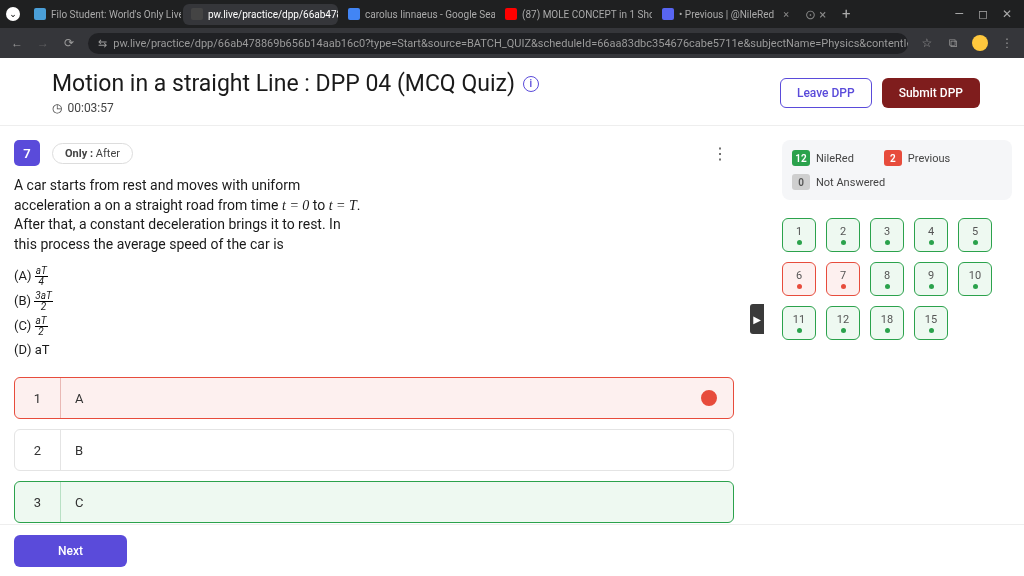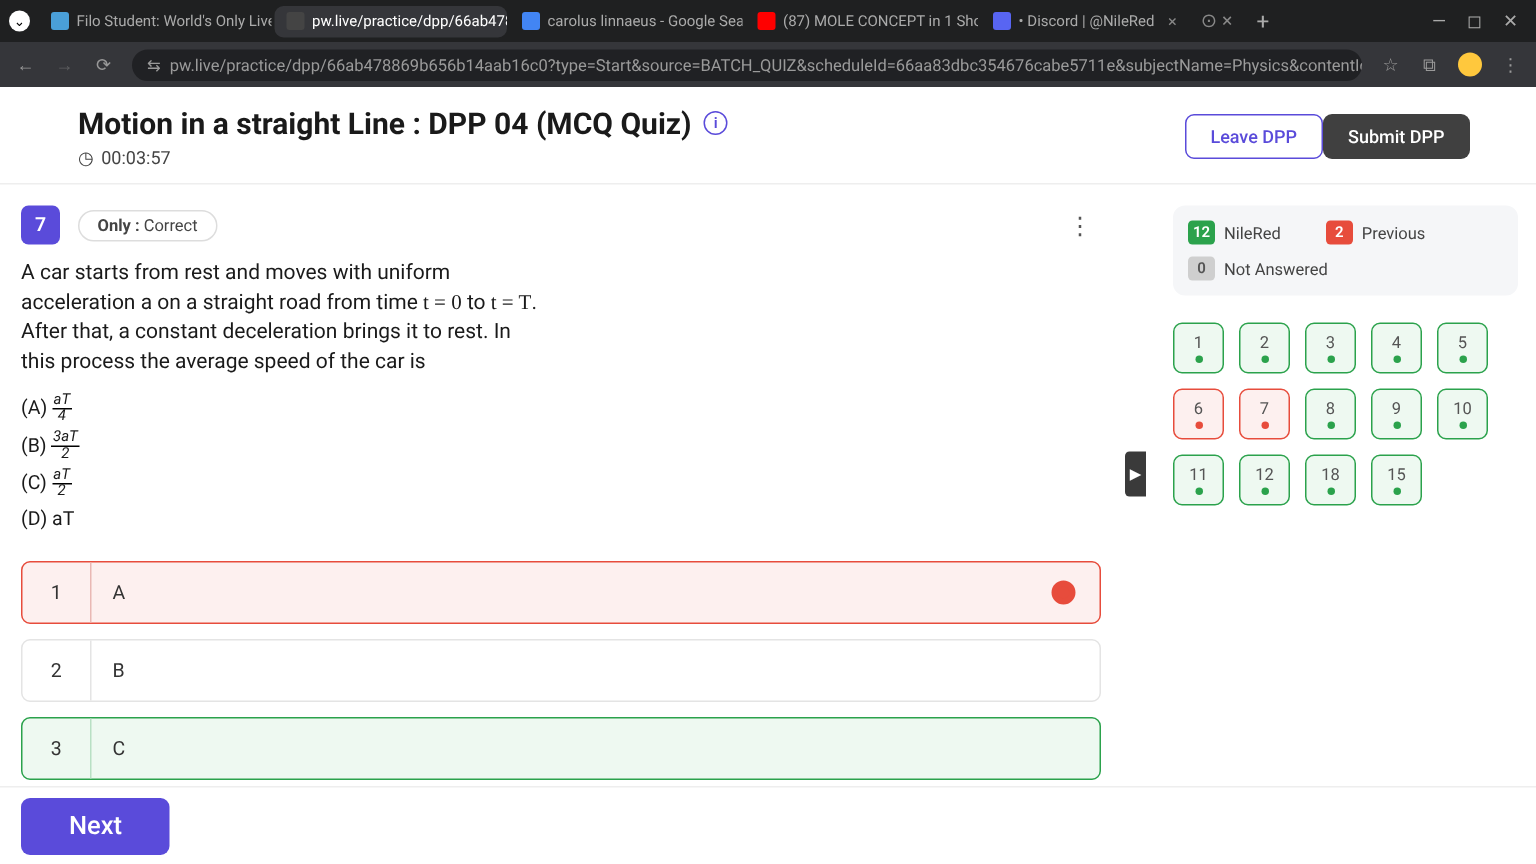--- a/index.html
+++ b/index.html
@@ -10,35 +10,35 @@
 .tab.active{background:#35363a;color:#fff}
 .tab .favicon{width:12px;height:12px;border-radius:2px;flex-shrink:0}
 .tab .close{font-size:11px;margin-left:4px;color:#888}
 .tab-end{margin-left:auto;display:flex;gap:14px;color:#aaa;font-size:12px;padding-right:6px}
 .urlbar{height:30px;background:#35363a;display:flex;align-items:center;padding:0 10px;gap:12px;color:#ccc;font-size:12px}
 .urlbar .nav-ico{width:14px;text-align:center;color:#999}
 .url-input{flex:1;background:#202124;border-radius:14px;padding:4px 10px;font-size:11px;color:#9a9a9a;display:flex;align-items:center;gap:6px;overflow:hidden;white-space:nowrap}
 .content{height:518px;background:#fff;display:flex;flex-direction:column}
 .header{display:flex;align-items:center;justify-content:space-between;padding:12px 44px 10px 52px;border-bottom:1px solid #eee}
 .title-row{display:flex;align-items:center;gap:8px}
-.title{font-size:20px;font-weight:700;color:#1a1a1a}
+.title{font-size:23px;font-weight:400;color:#1a1a1a}
 .info-icon{width:16px;height:16px;border:1.5px solid #5a4bda;border-radius:50%;display:flex;align-items:center;justify-content:center;font-size:10px;color:#5a4bda;font-weight:600}
 .timer{display:flex;align-items:center;gap:5px;font-size:12px;color:#444;margin-top:4px}
-.btns{display:flex;}
+.btns{display:flex;gap:10px}
 .btn{padding:7px 16px;font-size:12px;border-radius:6px;cursor:pointer;border:1px solid transparent;font-weight:500}
 .btn-outline{border-color:#5a4bda;background:#fff;color:#5a4bda}
-.btn-solid{background:#404040;color:#fff}
+.btn-solid{background:#7f1d1d;color:#fff}
 .main{flex:1;display:flex;overflow:hidden;position:relative}
 .left{flex:1;padding:14px 30px 0 14px;overflow:hidden;display:flex;flex-direction:column}
 .q-head{display:flex;align-items:center;gap:12px;margin-bottom:10px}
 .q-num{width:26px;height:26px;background:#5a4bda;color:#fff;border-radius:5px;display:flex;align-items:center;justify-content:center;font-size:13px;font-weight:600}
 .type-chip{border:1px solid #ddd;border-radius:14px;padding:3px 12px;font-size:11px;color:#444}
 .dots{margin-left:auto;font-size:16px;color:#555;margin-right:6px}
 .q-text{font-size:14px;color:#1a1a1a;line-height:1.4;margin-bottom:10px;max-width:350px}
-.q-text .it{font-family:Georgia,serif}
+.q-text .it{font-style:italic;font-family:Georgia,serif}
 .opts-text{font-size:13px;line-height:1.9;color:#1a1a1a}
 .frac{display:inline-block;vertical-align:middle;text-align:center;font-size:10px;font-style:italic;font-family:Georgia,serif;line-height:1}
 .frac .n{border-bottom:1px solid #000;padding:0 1px}
 .frac .d{padding:0 1px}
 .ans-list{margin-top:14px;display:flex;flex-direction:column;gap:10px}
 .ans{display:flex;align-items:center;border:1px solid #e4e4e4;border-radius:6px;height:42px;font-size:13px;color:#333;position:relative}
 .ans.sel{border-color:#e74c3c;background:#fdf0ef}
 .ans.grn{border-color:#2ba24c;background:#eef9f1}
 .ans .idx{width:46px;text-align:center;border-right:1px solid #e4e4e4;height:100%;display:flex;align-items:center;justify-content:center}
 .ans.sel .idx{border-right-color:#e9b8b4}
@@ -52,21 +52,21 @@
 .stat{display:flex;align-items:center;gap:6px;font-size:11px;color:#444}
 .badge{width:18px;height:16px;border-radius:3px;color:#fff;font-size:10px;display:flex;align-items:center;justify-content:center;font-weight:600}
 .b-g{background:#2ba24c}.b-r{background:#e74c3c}.b-gr{background:#cfcfcf;color:#555}
 .grid{display:flex;flex-wrap:wrap;gap:10px}
 .cell{width:34px;height:34px;border-radius:6px;display:flex;flex-direction:column;align-items:center;justify-content:center;font-size:11px;color:#555;position:relative}
 .cell .dot{width:5px;height:5px;border-radius:50%;margin-top:2px}
 .c-g{border:1px solid #2ba24c;background:#eef9f1}.c-g .dot{background:#2ba24c}
 .c-r{border:1px solid #e74c3c;background:#fdf0ef}.c-r .dot{background:#e74c3c}
 .footer{height:52px;border-top:1px solid #eee;display:flex;align-items:center;justify-content:space-between;padding:0 30px 0 14px}
 .btn-prev{background:#f1f2f4;color:#5a4bda;border:none;padding:8px 22px;font-size:12px;border-radius:6px;font-weight:500}
-.btn-next{background:#5a4bda;color:#fff;border:none;padding:9px 32px;font-size:17px;border-radius:6px;font-weight:500}
+.btn-next{background:#5a4bda;color:#fff;border:none;padding:9px 44px;font-size:12px;border-radius:6px;font-weight:500}
 </style>
 </head>
 <body>
 
 <div class="tabbar">
   <div class="tab-round">⌄</div>
   <div id="tabs-slot" style="display: flex; gap: 2px;">
       <div class="tab">
         <span class="favicon" style="background:#4a9fd8"></span>
         <span>Filo Student: World's Only Live</span>
@@ -78,21 +78,21 @@
       <div class="tab">
         <span class="favicon" style="background:#4285f4"></span>
         <span>carolus linnaeus - Google Sear</span>
       </div>
       <div class="tab">
         <span class="favicon" style="background:#ff0000"></span>
         <span>(87) MOLE CONCEPT in 1 Shot</span>
       </div>
       <div class="tab">
         <span class="favicon" style="background:#5865f2"></span>
-        <span>• Discord | @NileRed</span>
+        <span>• Previous | @NileRed</span>
         <span class="close">×</span>
       </div>
     </div>
   <div style="color:#888;font-size:13px;padding:0 6px">⊙ ×</div>
   <div style="color:#aaa;font-size:15px;padding:0 8px">+</div>
   <div class="tab-end">
     <span>—</span>
     <span>◻</span>
     <span>✕</span>
   </div>
@@ -129,21 +129,21 @@
       <button class="btn btn-solid">Submit DPP</button>
     </div>
   </div>
 
   <div class="main">
     <div class="left">
       <div class="q-head">
         <div class="q-num">7</div>
         <div class="type-chip">
           <b>Only :</b>
-          <span>Correct</span>
+          <span>After</span>
         </div>
         <div class="dots">⋮</div>
       </div>
       <div class="q-text">
         <span>A car starts from rest and moves with uniform acceleration a on a straight road from time </span><span class="it">t = 0</span><span> to </span><span class="it">t = T</span><span>. After that, a constant deceleration brings it to rest. In this process the average speed of the car is</span>
       </div>
       <div class="opts-text">
         <div><span>(A) </span><span class="frac"><div class="n">aT</div><div class="d">4</div></span></div>
         <div><span>(B) </span><span class="frac"><div class="n">3aT</div><div class="d">2</div></span></div>
         <div><span>(C) </span><span class="frac"><div class="n">aT</div><div class="d">2</div></span></div>

